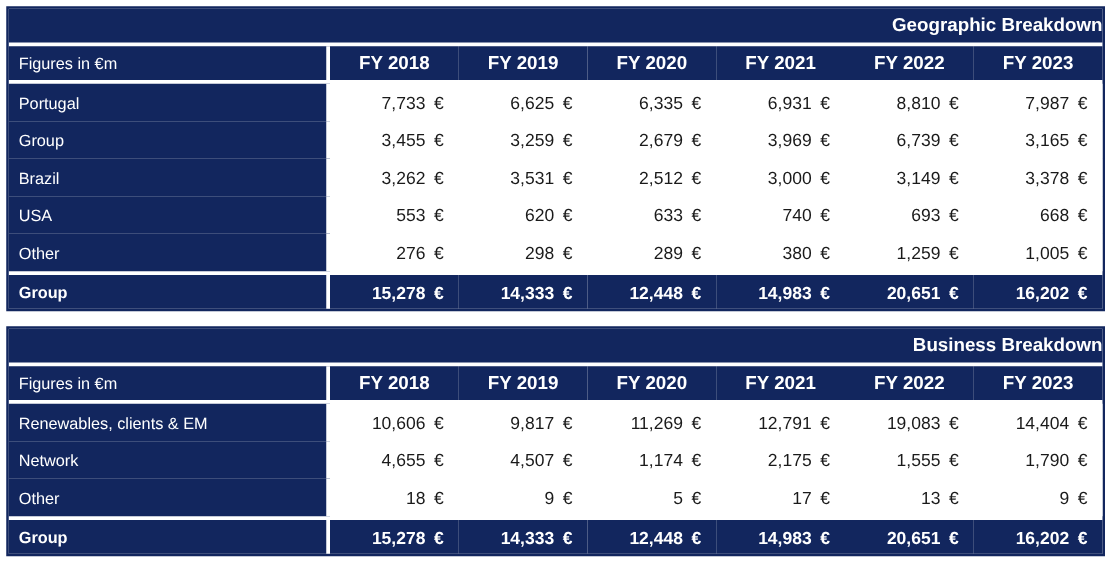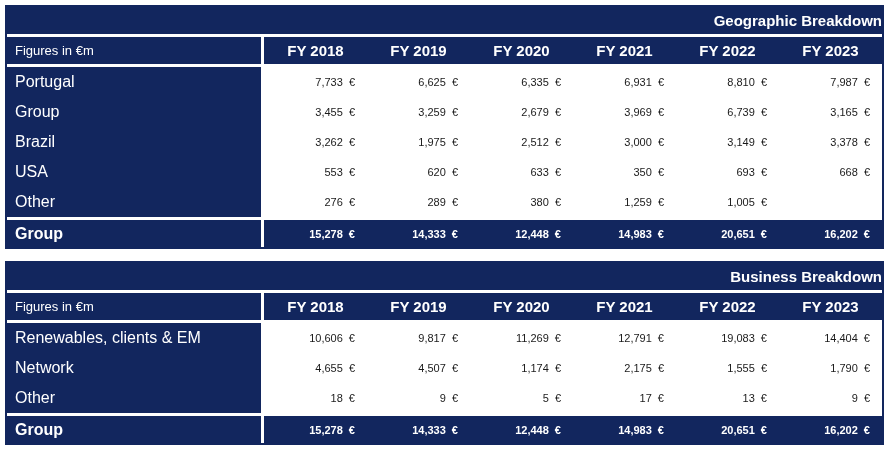--- a/index.html
+++ b/index.html
@@ -45,37 +45,37 @@
     height:30px;
     display:flex;
     align-items:center;
   }
   .row.header .cell, .row.total .cell{height:27px;}
   .cell.label{
     background:var(--navy);
     color:#fff;
     padding-left:8px;
     border-right:3px solid var(--sep);
-    font-size:16px;
+    font-size:13px;
   }
   .cell.unit{
     font-weight:normal;
     font-size:13px;
   }
   .cell.year{
     background:var(--navy);
     color:#fff;
     font-weight:bold;
     font-size:15px;
     justify-content:center;
   }
   .cell.num{
     background:#fff;
     color:var(--bodytext);
-    font-size:11px;
+    font-size:14px;
     justify-content:flex-end;
     padding-right:12px;
     word-spacing:3px;
     font-variant-numeric:tabular-nums;
   }
   .row.total .cell.label{
     font-weight:bold;
   }
   .row.total .cell.num{
     background:var(--navy);
@@ -117,40 +117,41 @@
       <div class="cell num">3,259 €</div>
       <div class="cell num">2,679 €</div>
       <div class="cell num">3,969 €</div>
       <div class="cell num">6,739 €</div>
       <div class="cell num">3,165 €</div>
     </div>
 
     <div class="row">
       <div class="cell label">Brazil</div>
       <div class="cell num">3,262 €</div>
-      <div class="cell num">1,975 €</div>
+      <div class="cell num">3,531 €</div>
       <div class="cell num">2,512 €</div>
       <div class="cell num">3,000 €</div>
       <div class="cell num">3,149 €</div>
       <div class="cell num">3,378 €</div>
     </div>
 
     <div class="row">
       <div class="cell label">USA</div>
       <div class="cell num">553 €</div>
       <div class="cell num">620 €</div>
       <div class="cell num">633 €</div>
-      <div class="cell num">350 €</div>
+      <div class="cell num">740 €</div>
       <div class="cell num">693 €</div>
       <div class="cell num">668 €</div>
     </div>
 
     <div class="row">
       <div class="cell label">Other</div>
       <div class="cell num">276 €</div>
+      <div class="cell num">298 €</div>
       <div class="cell num">289 €</div>
       <div class="cell num">380 €</div>
       <div class="cell num">1,259 €</div>
       <div class="cell num">1,005 €</div>
     </div>
 
     <div class="row total">
       <div class="cell label">Group</div>
       <div class="cell num">15,278 €</div>
       <div class="cell num">14,333 €</div>

